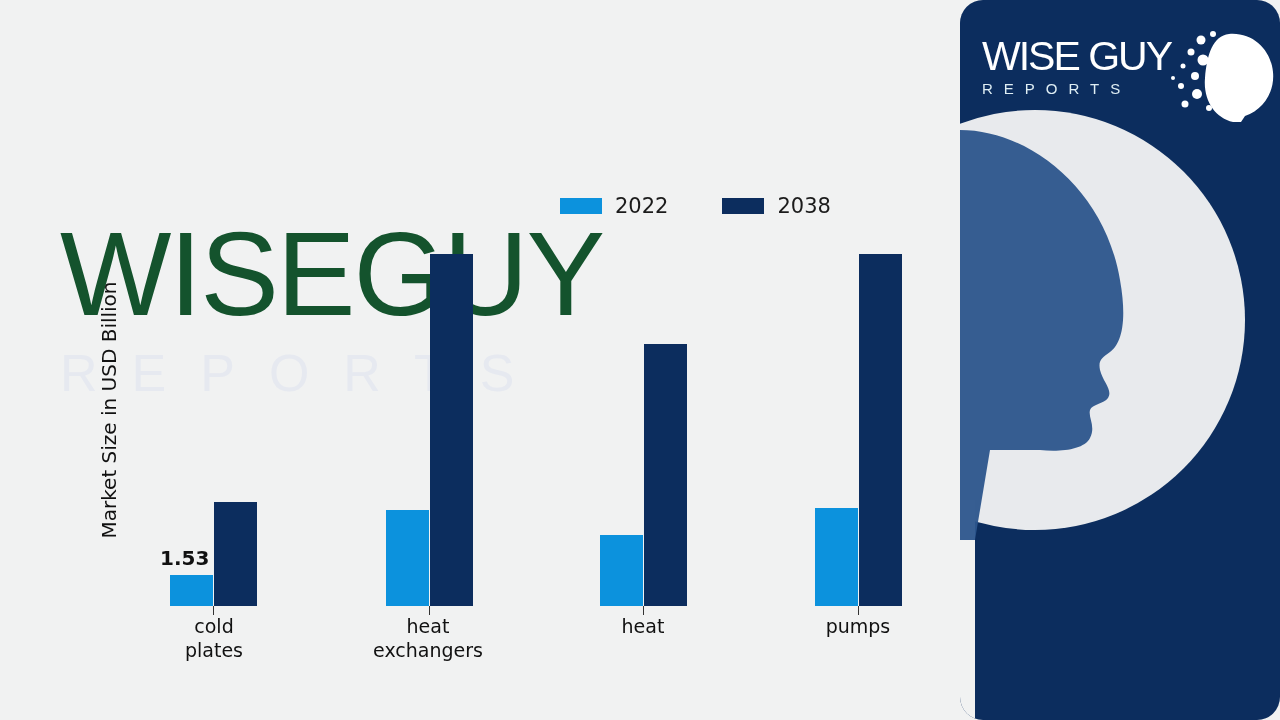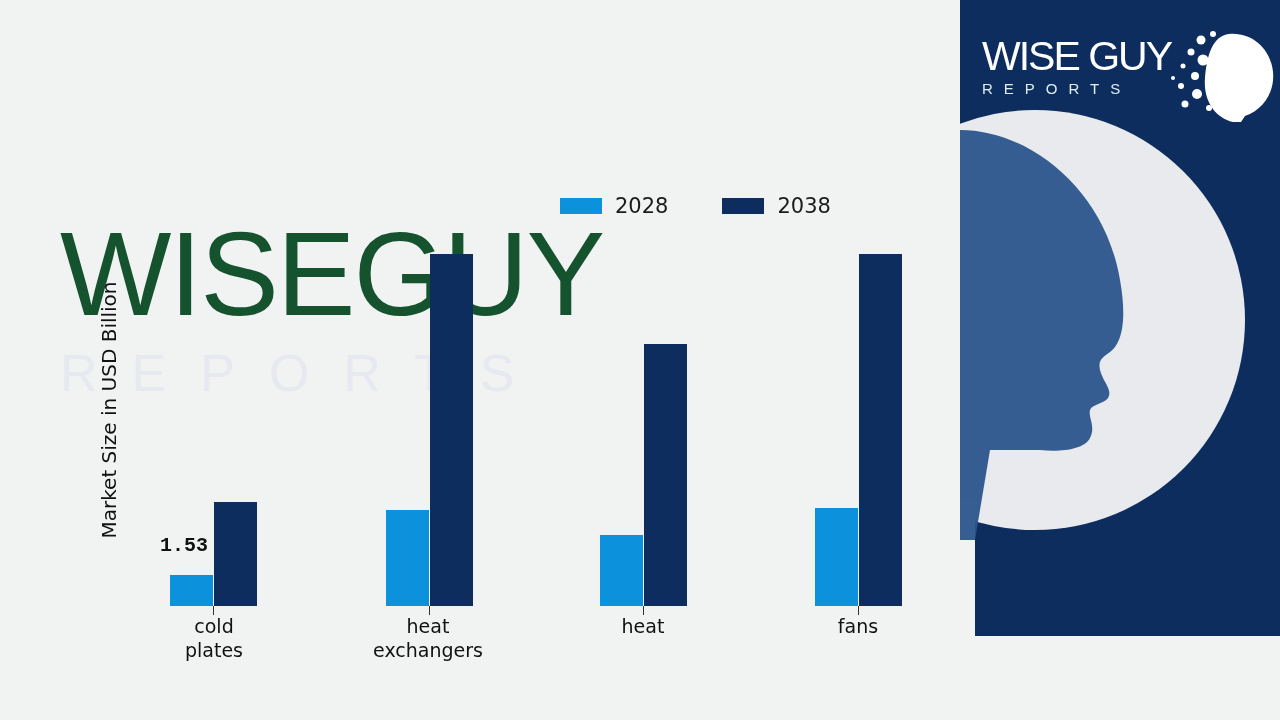--- a/index.html
+++ b/index.html
@@ -137,23 +137,24 @@
     text-align: center;
     font-size: 19px;
     line-height: 24px;
     color: #111;
   }
 
   
   #brand-panel {
     position: absolute;
     left: 960px; top: 0;
-    width: 320px; height: 636px;
+    width: 320px; height: 720px;
     background: #0c2d5e;
     overflow: hidden;
+    border-radius: 23px;
   }
   #brand-head-shape {
     position: absolute;
     left: -40px; top: 120px;
     width: 260px; height: 420px;
   }
   #brand-circle {
     position: absolute;
     left: -135px; top: 110px;
     width: 420px; height: 420px;
@@ -202,35 +203,35 @@
       <div class="wm-main">WISEGUY</div>
       <div class="wm-sub">REPORTS</div>
     </div>
 
 
     <div id="y-axis-label">Market Size in USD Billion</div>
 
     <div id="legend">
       <div class="legend-item">
         <span class="legend-swatch" style="background:#0c92dd"></span>
-        <span class="legend-label">2028</span>
+        <span class="legend-label">2022</span>
       </div>
       <div class="legend-item">
         <span class="legend-swatch" style="background:#0c2d5e"></span>
         <span class="legend-label">2038</span>
       </div>
     </div>
 
     <div id="plot">
       <div id="baseline"></div>
 
       <div class="group" style="left:75px">
         <div class="bar b2024" style="background: rgb(12, 146, 221); height: 31px;"></div>
         <div class="bar b2032" style="background: rgb(12, 45, 94); height: 104px;"></div>
-        <div class="bar-value" style="bottom: 49px; font-family: Liberation Mono, monospace;">1.53</div>
+        <div class="bar-value" style="bottom: 36px;">1.53</div>
         <div class="tick"></div>
       </div>
 
       <div class="group" style="left:291px">
         <div class="bar b2024" style="background: rgb(12, 146, 221); height: 96px;"></div>
         <div class="bar b2032" style="background: rgb(12, 45, 94); height: 352px;"></div>
         <div class="tick"></div>
       </div>
 
       <div class="group" style="left:505px">
@@ -252,21 +253,21 @@
         <div>exchangers</div>
       </div>
       <div class="x-label" style="left:34px">
         <div>cold</div>
         <div>plates</div>
       </div>
       <div class="x-label" style="left:463px">
         <div>heat</div>
       </div>
       <div class="x-label" style="left:678px">
-        <div>fans</div>
+        <div>pumps</div>
       </div>
     </div>
 
   </div>
 
   <div id="brand-panel">
 
     <div id="brand-circle"></div>
     <div id="brand-notch"></div>
 

